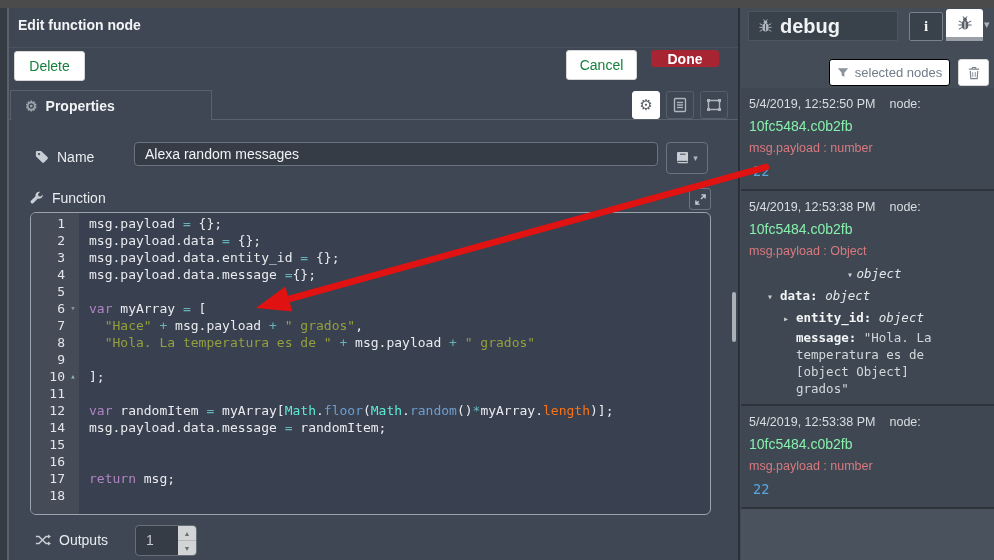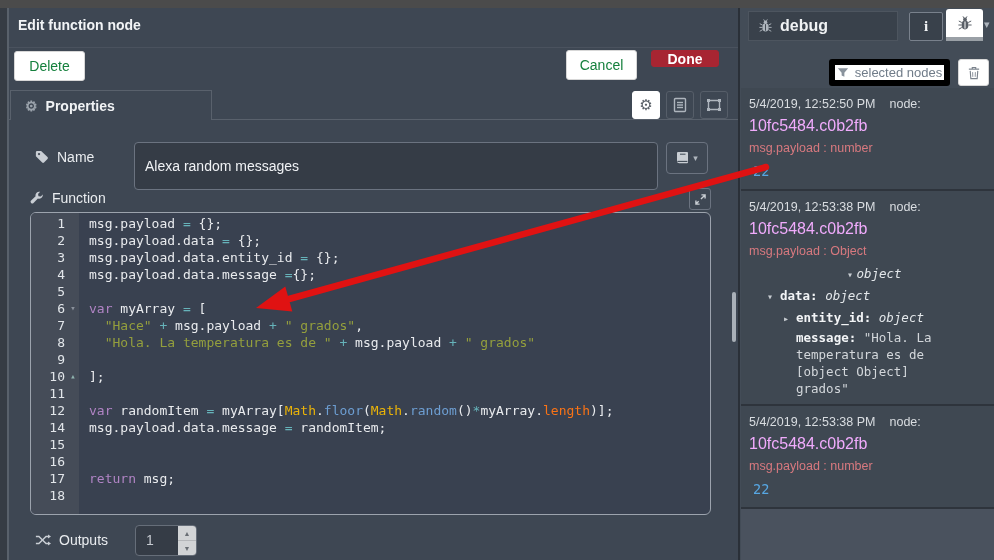--- a/index.html
+++ b/index.html
@@ -26,75 +26,75 @@
 
   .mini-tab { position:absolute; top:83px; width:28px; height:28px; border-radius:3px;
               border:1px solid #565e69; display:flex; align-items:center; justify-content:center; }
   .mini-tab.active { background:#ffffff; border-color:#ffffff; }
   .mini-tab.active .gear { color:#5a6168; font-size:15px; }
   .mini-tab svg { stroke:#aeb5bd; fill:none; stroke-width:1.4; }
 
   .field-label { position:absolute; color:#e9ecef; font-size:14px; display:flex; align-items:center; gap:8px; }
   .field-label svg { flex:none; }
 
-  .name-input { position:absolute; left:125px; top:134px; width:524px; height:48px; background:#353c46;
+  .name-input { position:absolute; left:125px; top:134px; width:524px; height:24px; background:#353c46;
                 border:1px solid #6b7380; border-radius:4px; color:#f0f2f5; font-size:14px; padding:0 10px;
                 font-family:"Liberation Sans",sans-serif; }
   .book-btn { position:absolute; left:657px; top:134px; width:42px; height:32px; background:#3e4753;
               border:1px solid #6b7380; border-radius:4px; display:flex; align-items:center; justify-content:center; gap:4px; }
   .book-btn .caret { color:#aeb5bd; font-size:9px; }
 
   .expand-btn { position:absolute; left:680px; top:180px; width:22px; height:22px; border:1px solid #6b7380;
                 border-radius:3px; display:flex; align-items:center; justify-content:center; }
 
   
   #editor { position:absolute; left:21px; top:204px; width:681px; height:303px; border:1px solid #9ca3ad;
             border-radius:6px; background:#394150; overflow:hidden; }
   #editor .gutter-bg { position:absolute; left:0; top:0; width:48px; height:100%; background:#454c58; }
   #code-lines { position:absolute; left:0; top:2px; width:100%; }
   .code-line { display:flex; height:17px; line-height:17px; font-family:"DejaVu Sans Mono",monospace; font-size:13px; position:relative; }
   .code-line .ln { width:48px; flex:none; text-align:right; padding-right:14px; color:#e2e6ea; }
   .code-line .fold { position:absolute; left:36px; top:0; font-size:9px; width:12px; text-align:center; }
   .fold-down { color:#8a919b; } .fold-up { color:#8fb3ae; }
   .code-line .code { white-space:pre; padding-left:10px; }
   .tk-pl{color:#e9ebee;} .tk-op{color:#66b3ba;} .tk-kw{color:#b184c5;margin-top:16px;} .tk-str{color:#949f3d;}
-  .tk-red{color:#eab308;text-align:right;} .tk-blue{color:#6d9ed2;} .tk-orn{color:#f97316;}
+  .tk-red{color:#5eead4;text-align:right;} .tk-blue{color:#6d9ed2;} .tk-orn{color:#f97316;}
 
   
   .spinner { position:absolute; left:126px; top:517px; width:62px; height:31px; border:1px solid #666e79;
              border-radius:4px; background:#353c46; display:flex; overflow:hidden; }
   .spinner .val { flex:1; color:#c6cbd1; font-size:14px; padding:6px 0 0 10px; }
   .spinner .steps { width:18px; background:#d2d4d6; display:flex; flex-direction:column; }
   .spinner .steps div { flex:1; display:flex; align-items:center; justify-content:center; font-size:7px; color:#696e74; }
   .spinner .steps div:first-child { border-bottom:1px solid #b5b7ba; }
 
   .tray-scroll-thumb { position:absolute; left:723px; top:284px; width:4px; height:50px; background:#a9b0b8; border-radius:2px; }
 
   
   #sidebar { position:absolute; left:738px; top:8px; width:256px; height:552px; background:#434c57; border-left:2px solid #2a3038; }
   .dbg-tab { position:absolute; left:8px; top:3px; width:150px; height:30px; background:#39414b; border:1px solid #4d555f;
-             display:flex; align-items:center; padding-left:10px; gap:8px; color:#f0f2f4; font-weight:bold; font-size:16px; }
+             display:flex; align-items:center; padding-left:10px; gap:8px; color:#f0f2f4; font-weight:bold; font-size:20px; }
   .info-btn { position:absolute; left:169px; top:4px; width:34px; height:29px; background:#39414b; border:1px solid #79818c;
               border-radius:2px; color:#f2f4f6; font-weight:bold; font-family:"Liberation Serif",serif; font-size:15px;
               display:flex; align-items:center; justify-content:center; }
   .bug-toggle { position:absolute; left:206px; top:1px; width:37px; height:32px; background:#ffffff; border-radius:3px 3px 0 0;
                 border-bottom:4px solid #9aa0a6; display:flex; align-items:center; justify-content:center; }
   .menu-caret { position:absolute; left:244px; top:10px; color:#aeb5bd; font-size:11px; }
 
   .dbg-toolbar { position:absolute; left:0; top:38px; width:256px; height:42px; }
-  .filter-btn { position:absolute; left:89px; top:13px; width:121px; height:27px; background:#fff; border:6px solid #000000;
+  .filter-btn { position:absolute; left:89px; top:13px; width:121px; height:27px; background:#fff; border:1px solid #000000;
                 border-radius:3px; color:#707c89; font-size:13px; display:flex; align-items:center; justify-content:center; gap:6px; }
   .trash-btn { position:absolute; left:218px; top:13px; width:31px; height:27px; background:#fff; border:1px solid #d7d7d7;
                border-radius:3px; display:flex; align-items:center; justify-content:center; }
 
   #dbg-list { position:absolute; left:1px; top:80px; width:253px; height:472px; background:#4a525e; overflow:hidden; }
   .dbg-msg { background:#3f4852; border-bottom:2px solid #2e343c; padding:5px 8px 7px 8px; }
   .dbg-meta { color:#d9dde1; font-size:12.5px; height:22px; line-height:22px; }
   .dbg-meta .nodelbl { margin-left:14px; }
-  .dbg-id { color:#f0abfc; font-size:16px; height:22px; line-height:22px; }
+  .dbg-id { color:#86efac; font-size:14px; height:22px; line-height:22px; }
   .dbg-type { color:#d8797f; font-size:12.5px; height:23px; line-height:23px; }
   .dbg-val { color:#57a7e3; font-family:"DejaVu Sans Mono",monospace; font-size:13.5px; height:22px; line-height:22px; padding-left:4px; }
   .tree-row { font-family:"DejaVu Sans Mono",monospace; font-size:12.5px; color:#dde1e5; line-height:21px; position:relative; }
   .tree-row .caret { display:inline-block; width:13px; font-size:10px; color:#c6cbd0; font-style:normal; }
   .tree-row .tkey { font-weight:bold; color:#f2f4f6; }
   .tree-row .tval-italic { font-style:italic; color:#e3e7ea; }
   .tree-row .tval-str { color:#d3d7db; }
   .tree-wrap { width:212px; line-height:17px; }
 
   

